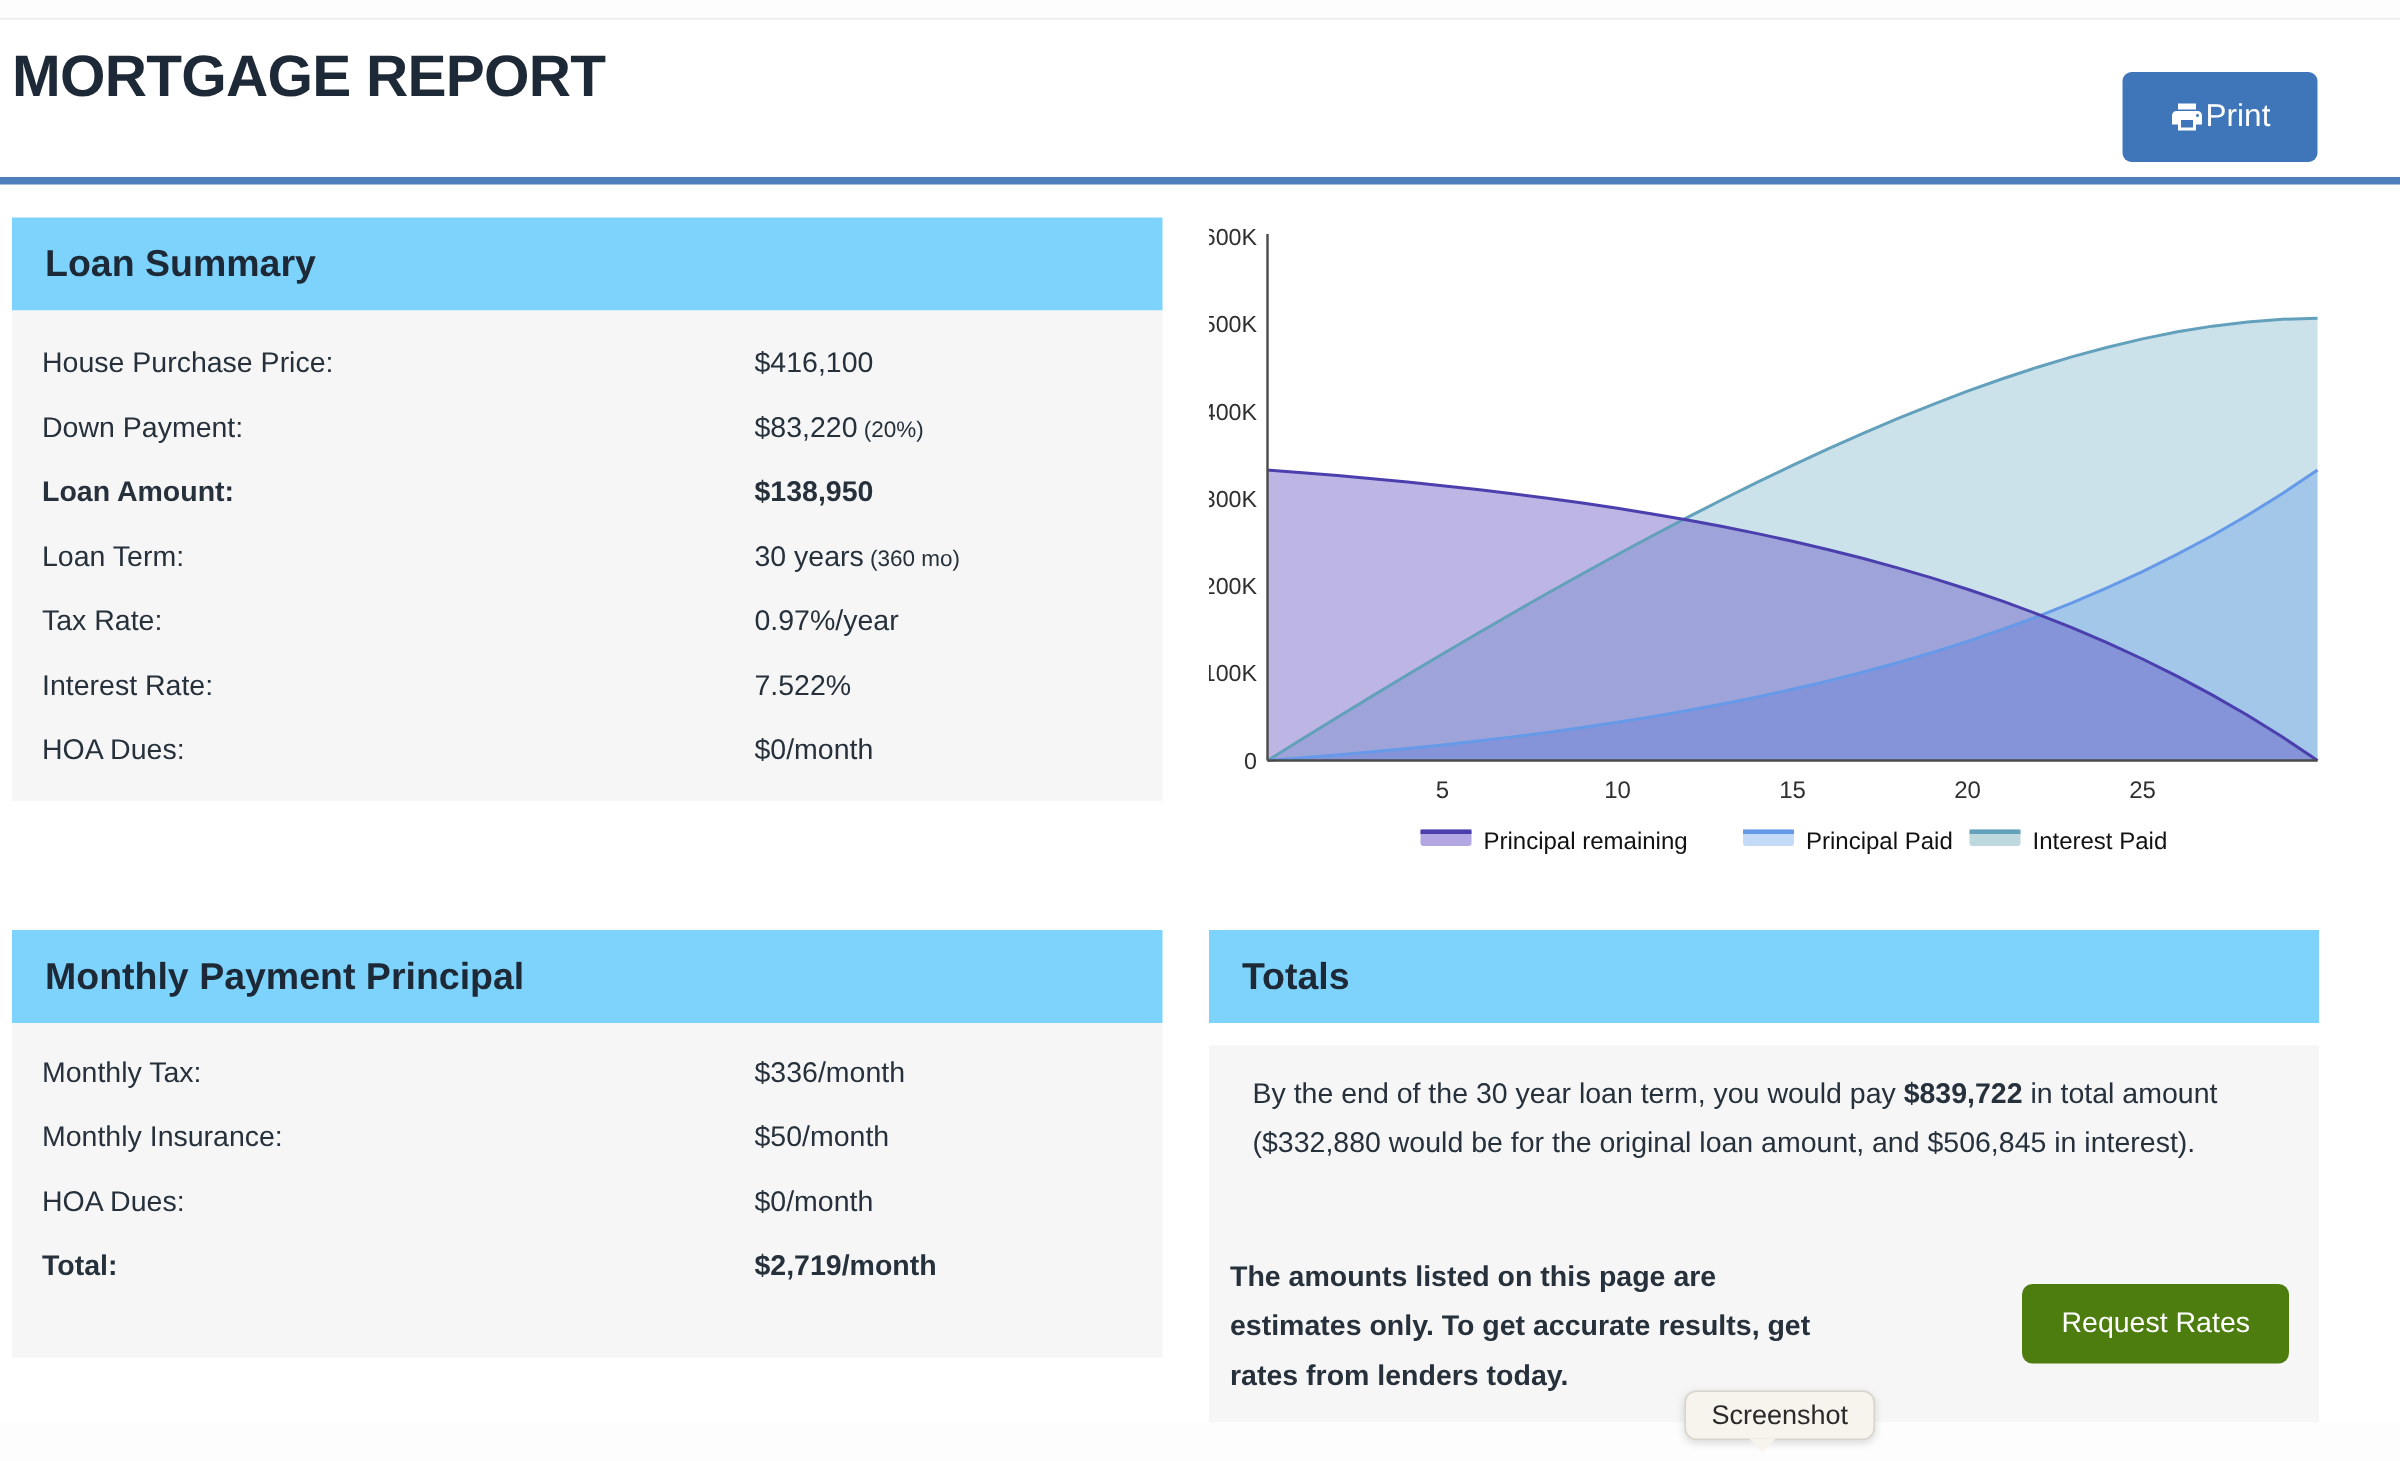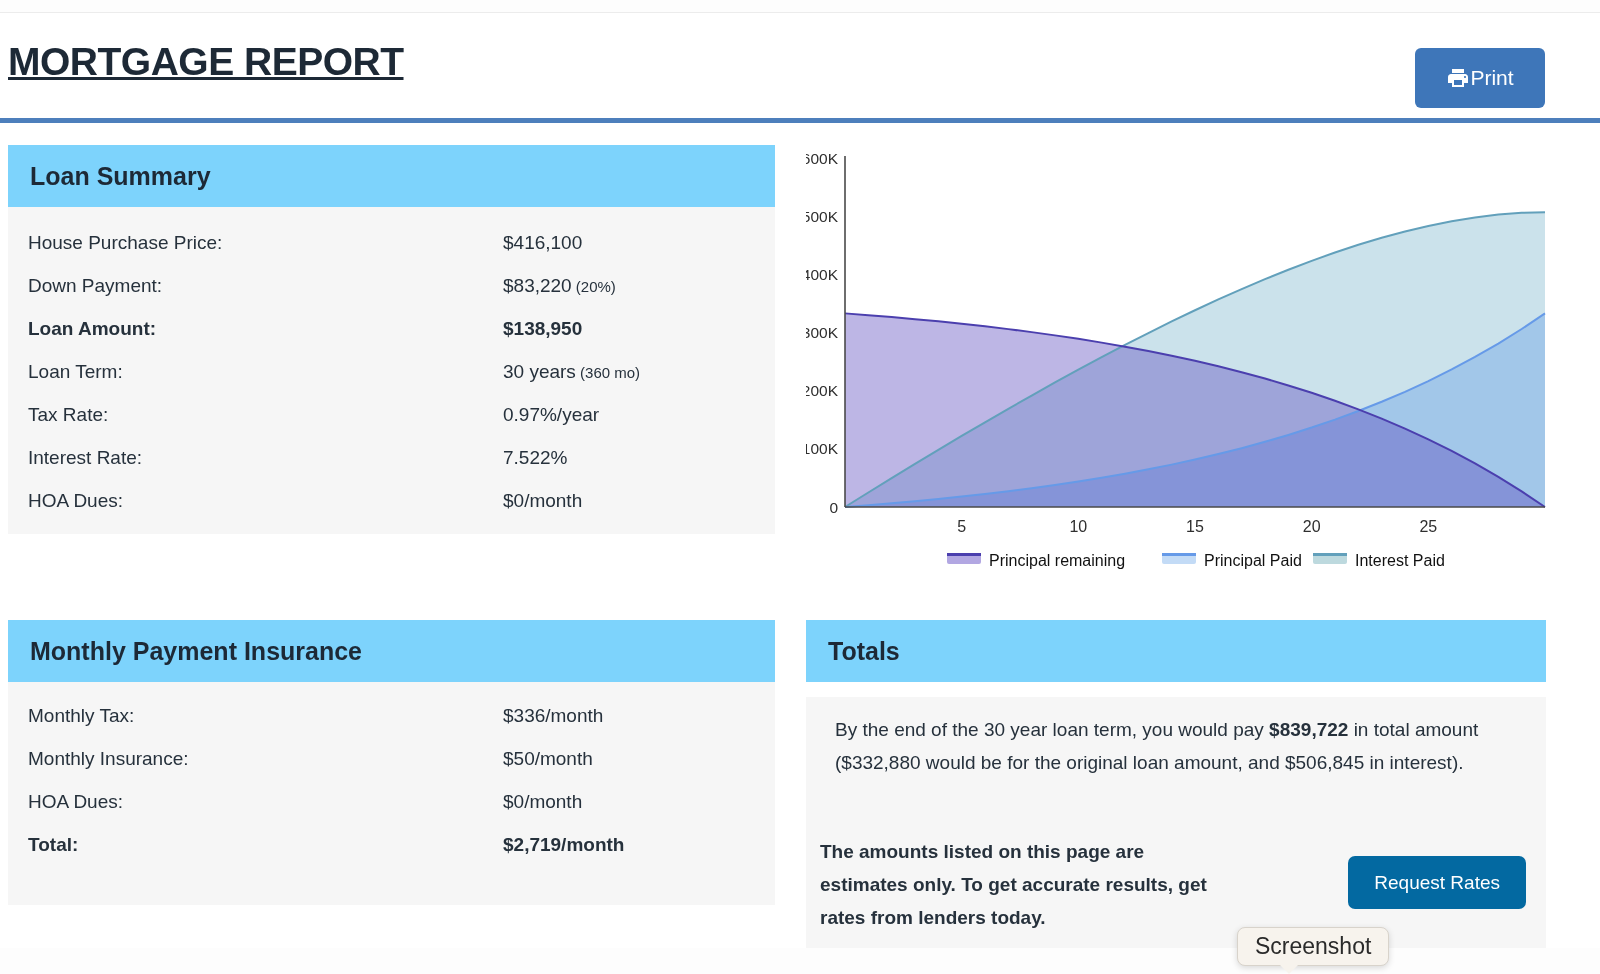--- a/index.html
+++ b/index.html
@@ -4,22 +4,22 @@
 <style>
   html,body{margin:0;padding:0;}
   body{
     width:1600px;height:974px;position:relative;overflow:hidden;
     background:#ffffff;
     font-family:"Liberation Sans","DejaVu Sans",sans-serif;
     color:#26313c;
   }
   .top-strip{position:absolute;top:0;left:0;right:0;height:12px;background:#fdfdfd;border-bottom:1px solid #ececec;}
   .page-title{
-    position:absolute;left:8px;top:40px;margin:0;
-    font-size:39px;font-weight:700;letter-spacing:-0.5px;color:#1d2936;text-decoration:underline;
+    position:absolute;left:8px;top:30px;margin:0;
+    font-size:39px;font-weight:700;letter-spacing:-0.5px;color:#1d2936;
   }
   .print-btn{
     position:absolute;left:1415px;top:48px;width:130px;height:60px;
     background:#3e76b9;border:none;border-radius:6px;color:#fff;
     font-size:21px;font-family:inherit;display:flex;align-items:center;justify-content:center;gap:0;
     cursor:pointer;
   }
   .print-btn svg{width:24px;height:24px;fill:#ffffff;}
   .header-rule{position:absolute;top:118px;left:0;right:0;height:5px;background:#4d7fbc;}
 
@@ -41,35 +41,35 @@
   #monthly-breakdown .rows-body{padding:12px 20px 39px;}
 
   
   #chart-wrap{position:absolute;left:806px;top:150px;width:740px;height:430px;}
   #totals{left:806px;top:620px;width:740px;}
   #totals .panel-body{position:relative;height:266px;padding:0 14px;}
   .totals-text{margin:15px;padding-top:16px;width:670px;font-size:19px;line-height:33px;}
   .totals-disclaimer{position:absolute;left:14px;top:138px;width:410px;font-size:19px;line-height:33px;font-weight:700;margin:0;}
   .request-btn{
     position:absolute;right:20px;top:159px;height:53px;padding:0 26px;
-    background:#0369a1;border:none;border-radius:7px;color:#fff;
+    background:#4d7c0f;border:none;border-radius:7px;color:#fff;
     font-size:19px;font-family:inherit;cursor:pointer;
   }
 
   
   .tick-label{font-size:15.5px;fill:#2f2f2f;font-family:"Liberation Sans","DejaVu Sans",sans-serif;}
   .x-label{font-size:16px;fill:#2f2f2f;font-family:"Liberation Sans","DejaVu Sans",sans-serif;}
   .legend-label{font-size:16px;fill:#111111;font-family:"Liberation Sans","DejaVu Sans",sans-serif;}
 
   
   .tooltip{
-    position:absolute;left:1237px;top:927px;padding:5px 17px;
+    position:absolute;left:1123px;top:927px;padding:5px 17px;
     background:#f7f3ed;border:1px solid #d8d3cb;border-radius:8px;
     box-shadow:0 2px 6px rgba(0,0,0,0.15);
-    font-size:23px;color:#2a2a2a;z-index:5;
+    font-size:18px;color:#2a2a2a;z-index:5;
   }
   .tooltip:after{
     content:"";position:absolute;left:42px;top:100%;
     border:9px solid transparent;border-top-color:#f7f3ed;border-bottom:none;
   }
   .bottom-area{position:absolute;left:0;right:0;top:948px;bottom:0;background:#fdfdfd;}
 </style>
 </head>
 <body>
 
@@ -156,21 +156,21 @@
       </g>
       <g>
         <rect x="507" y="403" width="34" height="11" rx="2" fill="#bdd9de"></rect>
         <line x1="507" y1="404.5" x2="541" y2="404.5" stroke="#62a0bb" stroke-width="3"></line>
         <text x="549" y="416" class="legend-label">Interest Paid</text>
       </g>
     </svg>
 </div>
 
 <section class="panel" id="monthly-breakdown">
-  <div class="panel-header">Monthly Payment Insurance</div>
+  <div class="panel-header">Monthly Payment Principal</div>
   <div class="panel-body rows-body">
       <div class="row">
         <span class="label">Monthly Tax:</span>
         <span class="value">$336/month</span>
       </div>
       <div class="row">
         <span class="label">Monthly Insurance:</span>
         <span class="value">$50/month</span>
       </div>
       <div class="row">

